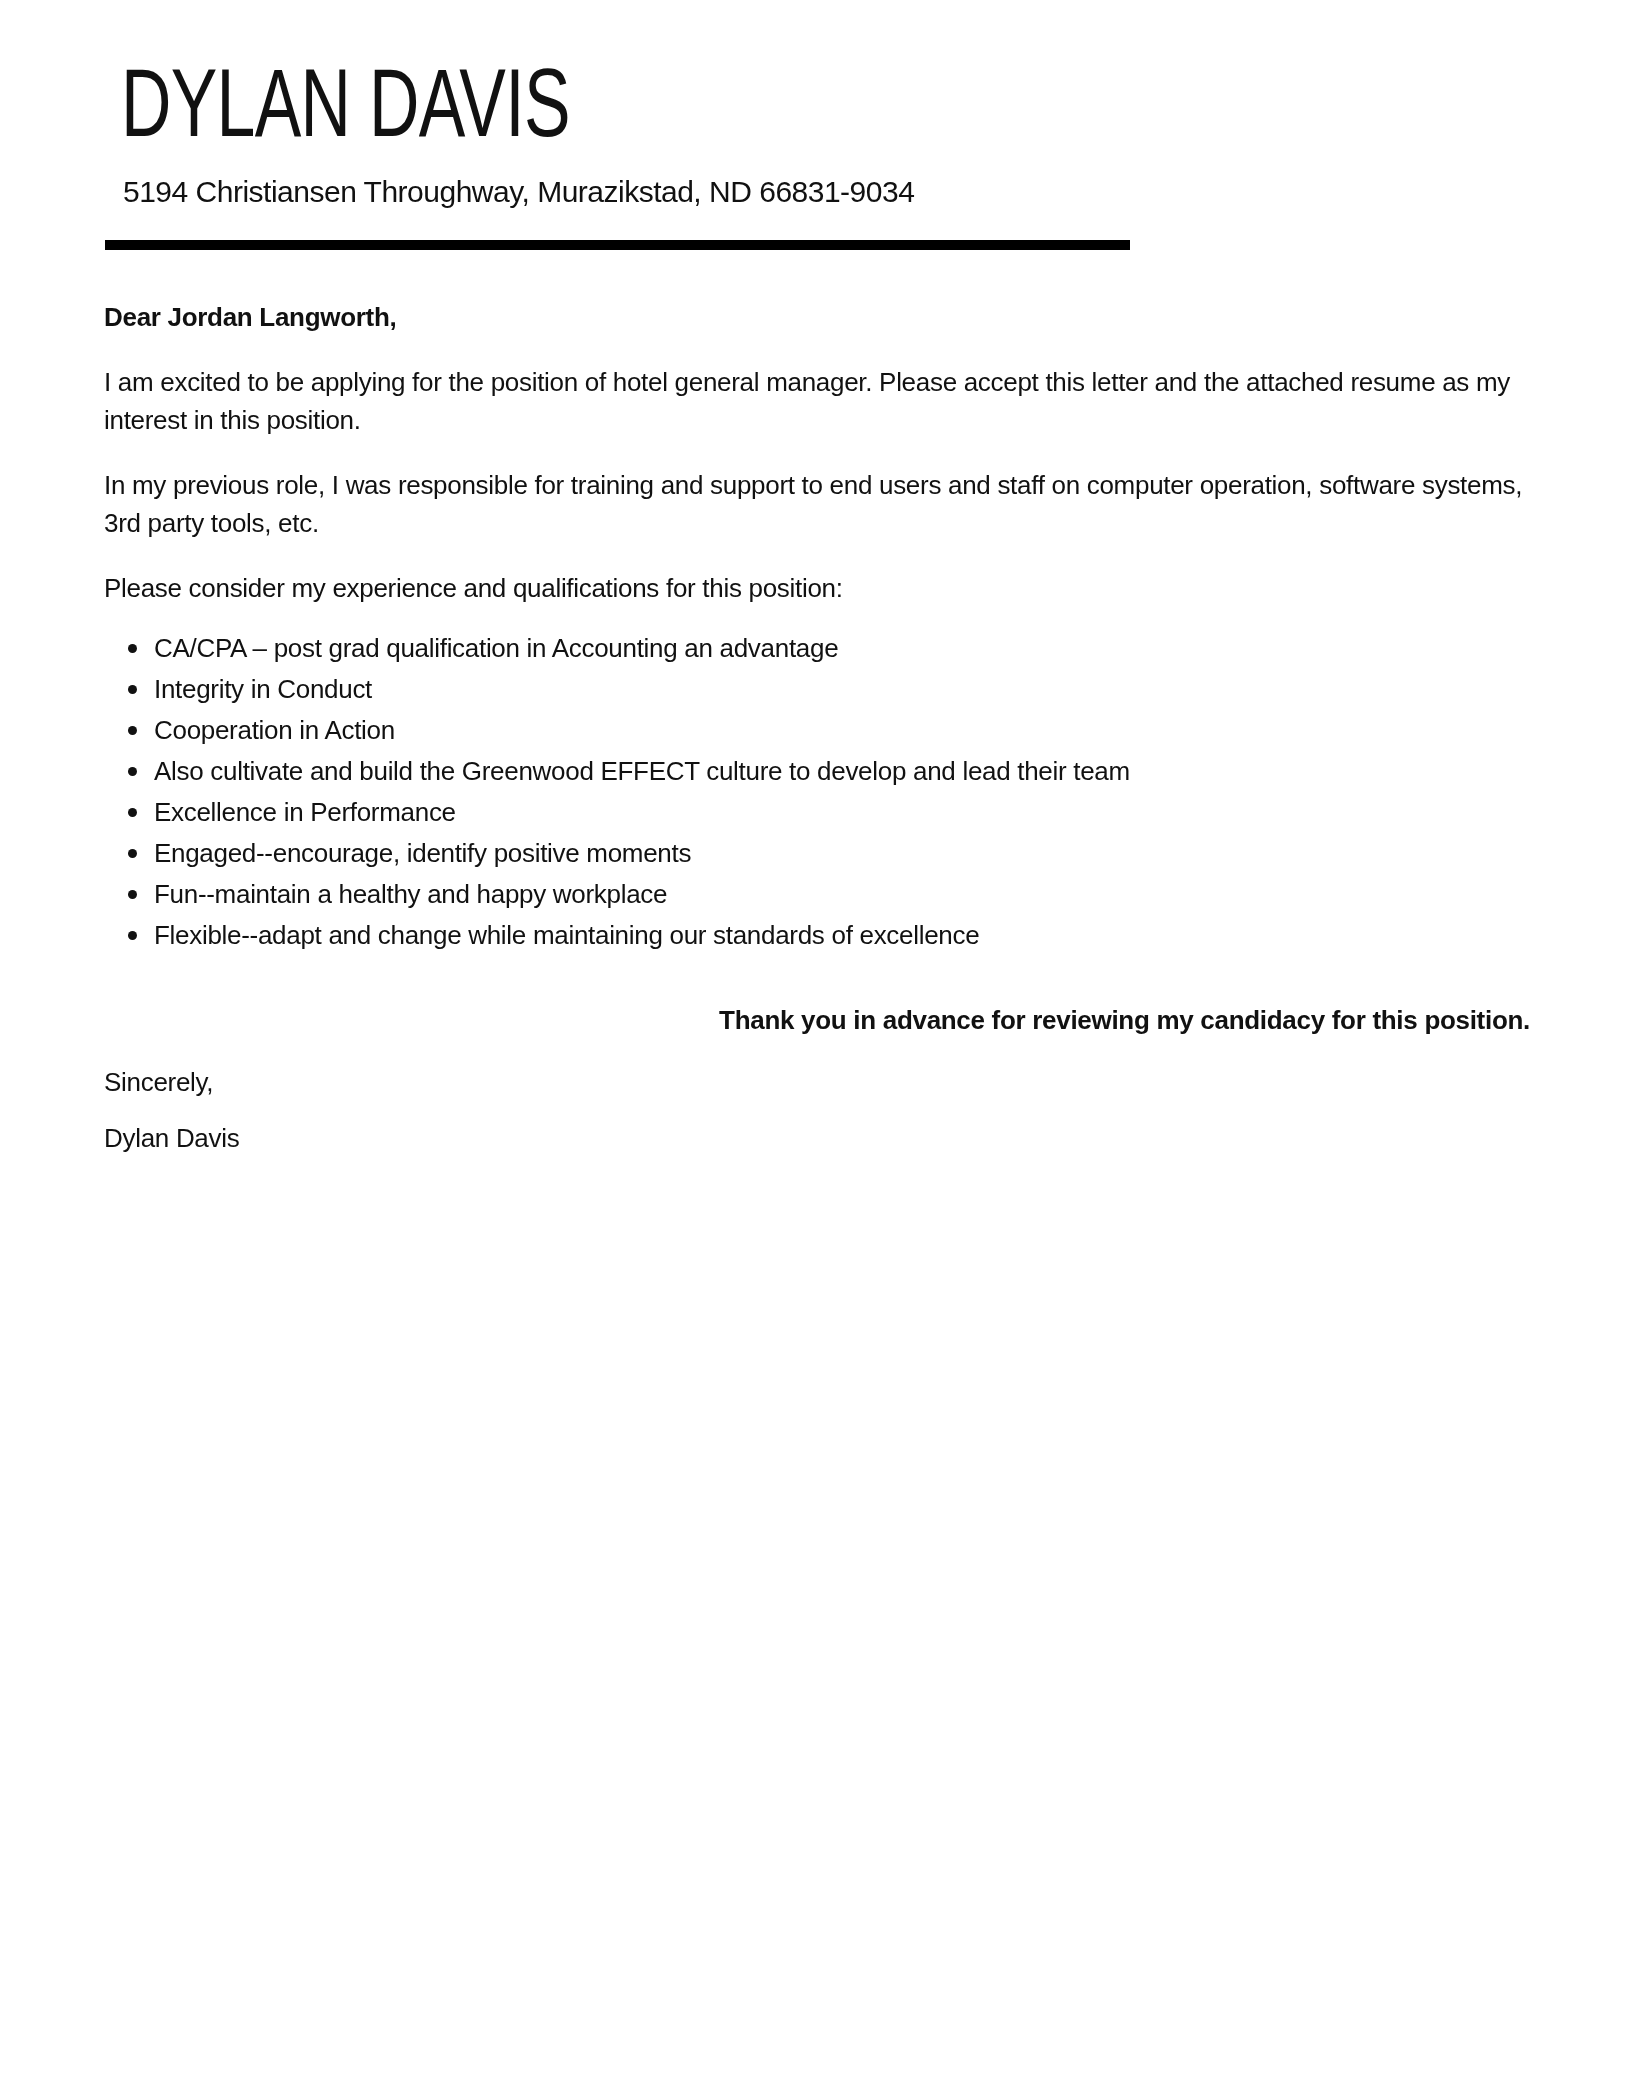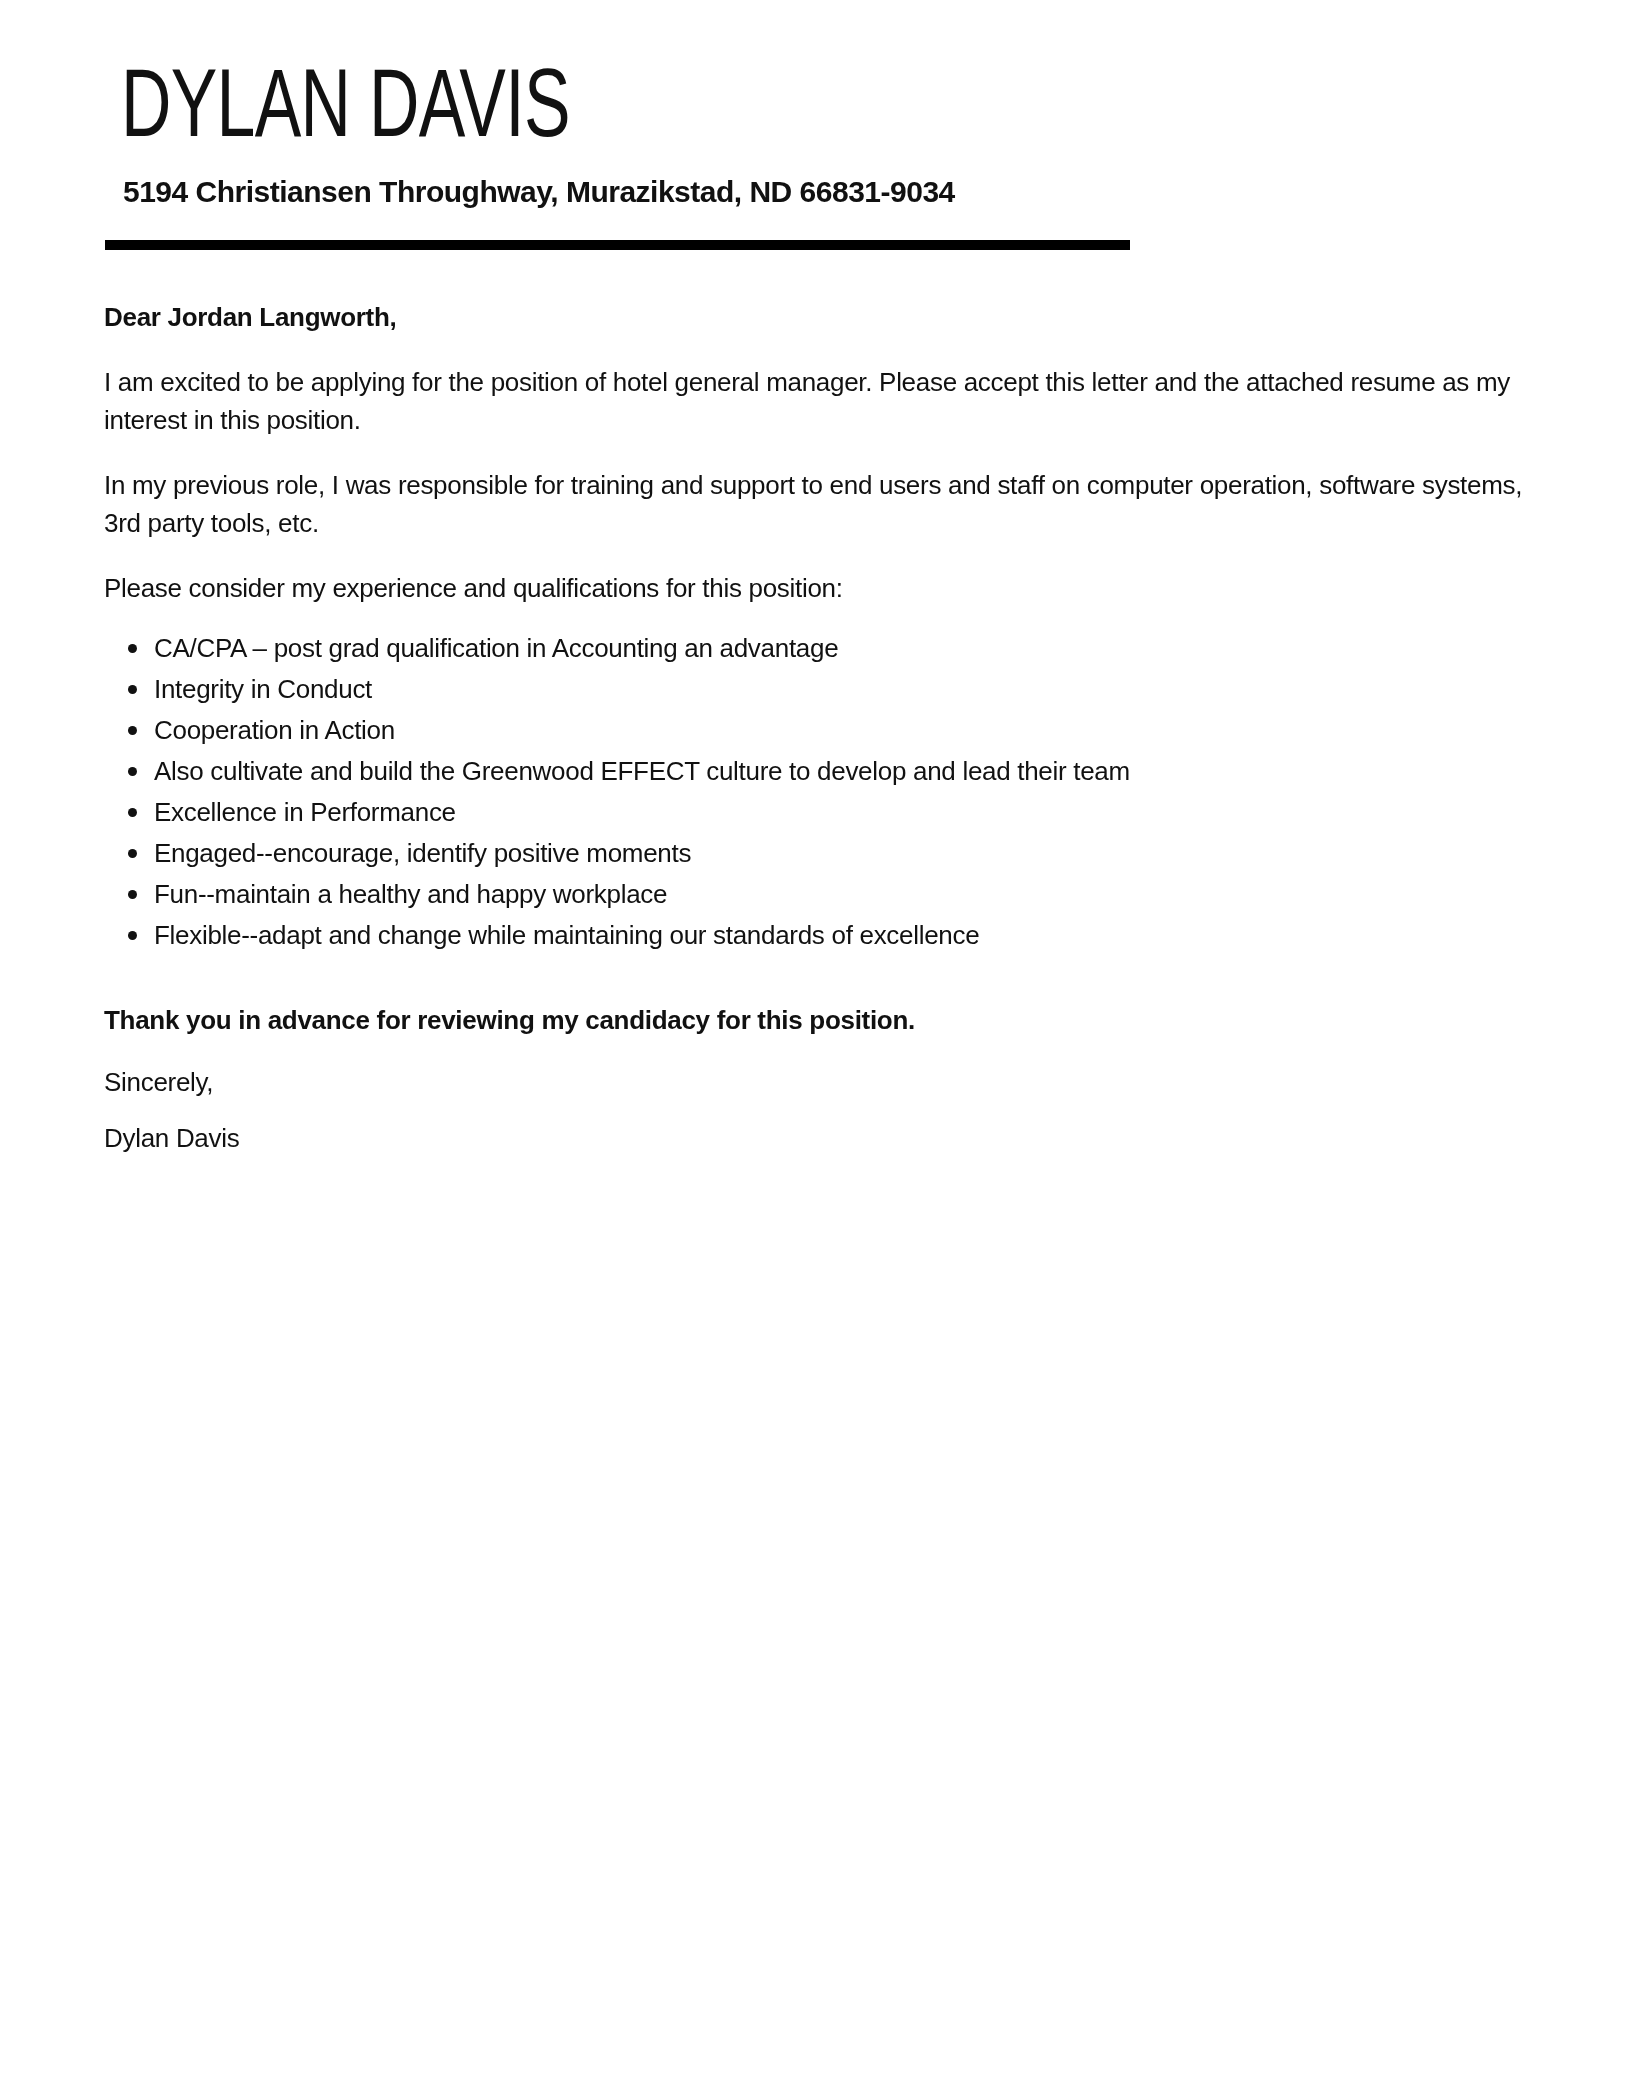--- a/index.html
+++ b/index.html
@@ -36,21 +36,20 @@
     display: inline-block;
     transform: scaleX(0.72);
     transform-origin: left bottom;
   }
   .header-address {
     margin: 20px 0 0 19px;
     font-size: 30px;
     line-height: 36px;
     letter-spacing: -0.5px;
     white-space: nowrap;
-    font-weight: bold;
   }
   .divider {
     margin: 30px 0 0 1px;
     width: 1025px;
     height: 10px;
     background: #000000;
     border: none;
   }
 
   
@@ -81,20 +80,21 @@
     left: -26px;
     top: 16px;
     width: 9px;
     height: 9px;
     border-radius: 50%;
     background: #111111;
   }
   p.closing-line {
     margin-top: 45px;
     font-weight: bold;
+    text-align: right;
   }
   .signoff-block {
     margin: 24px 0 0 0;
   }
   .signoff-block div {
     line-height: 38px;
     margin-top: 18px;
   }
 </style>
 </head>

